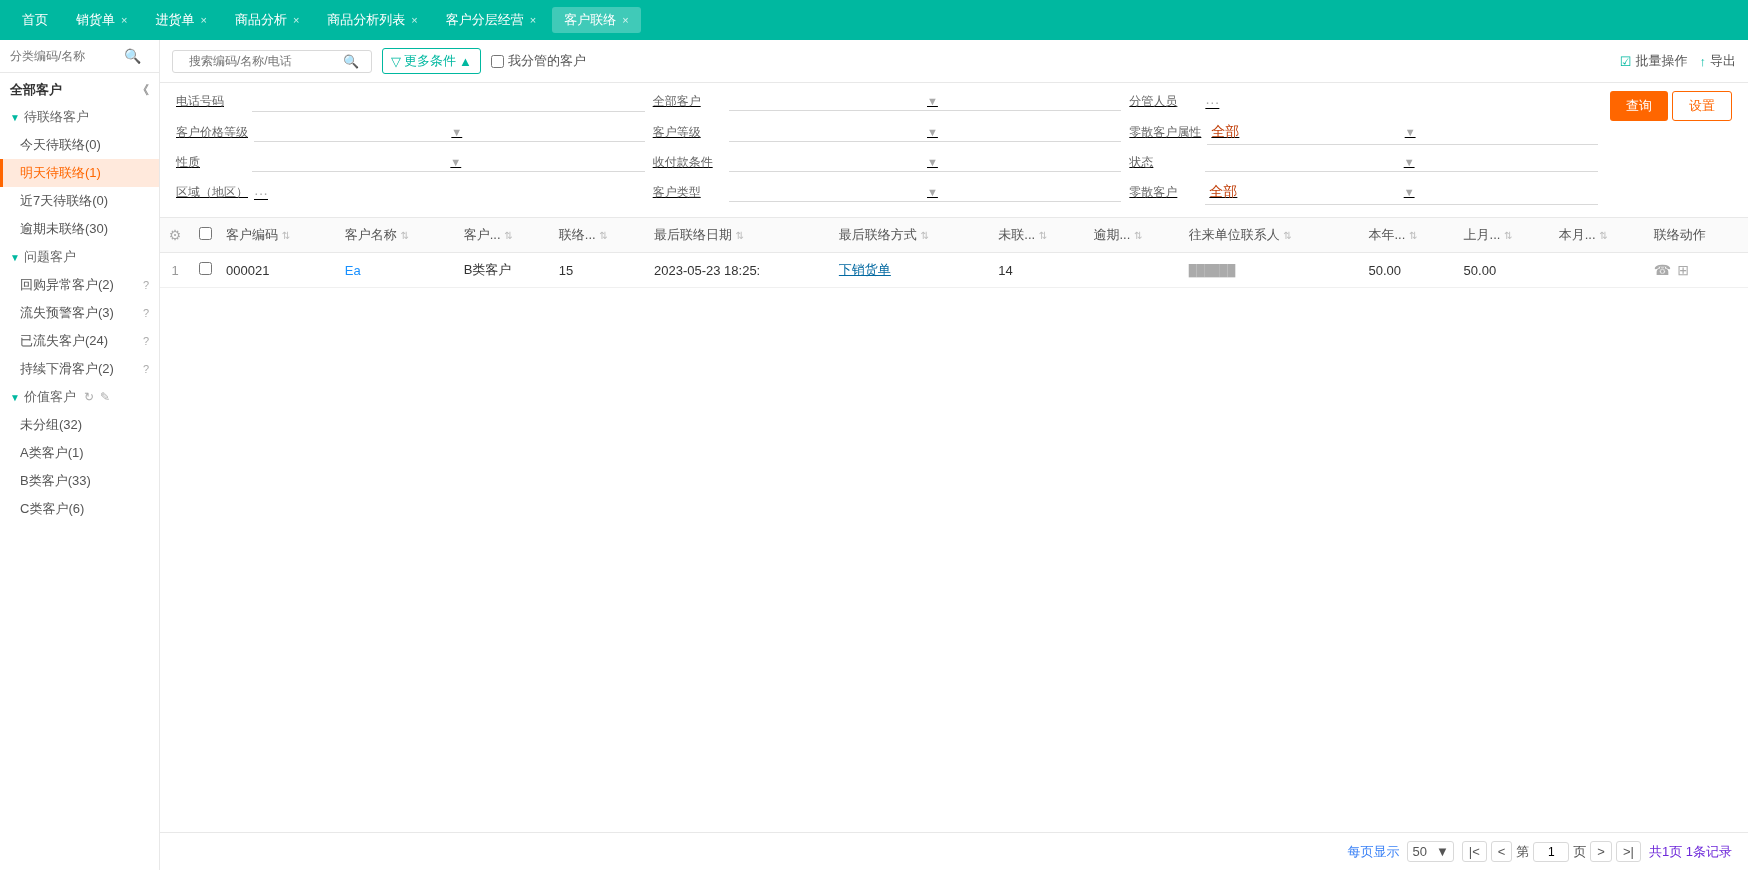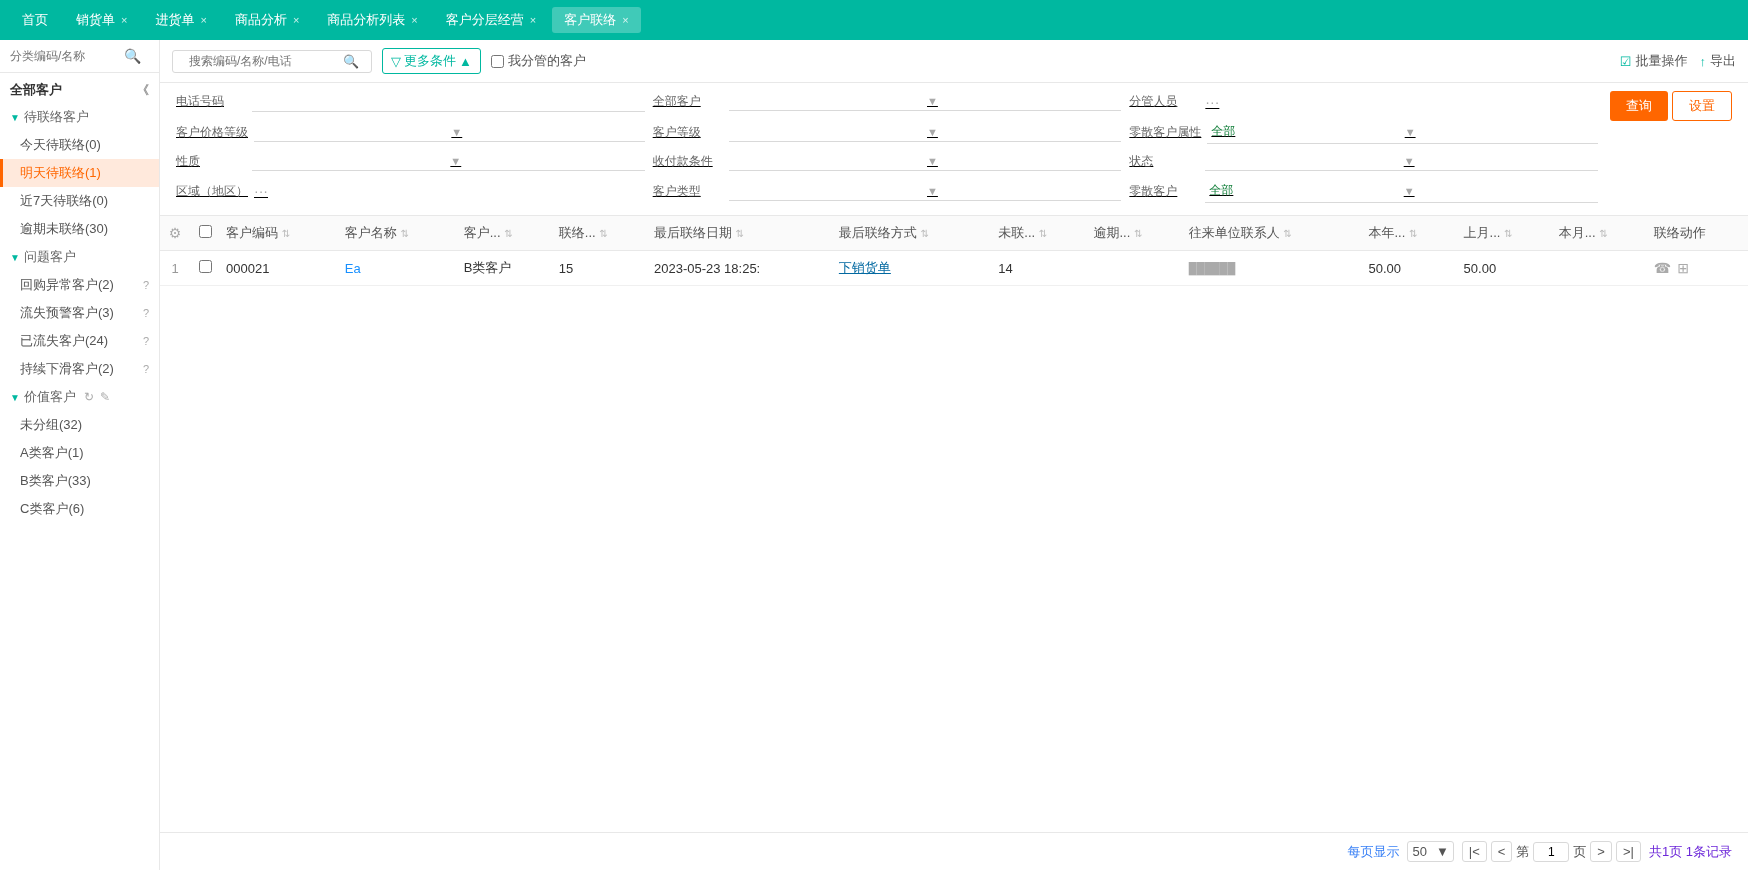--- a/index.html
+++ b/index.html
@@ -197,21 +197,21 @@
     .adv-select {
       display: flex;
       align-items: center;
       border-bottom: 1px solid #d9d9d9;
       padding: 3px 4px;
       flex: 1;
       cursor: pointer;
       gap: 4px;
       min-width: 120px;
     }
-    .adv-select span { flex: 1; font-size: 12px; color: #15803d; }
+    .adv-select span { flex: 1; font-size: 14px; color: #c2410c; }
     .adv-select .chev { color: #aaa; font-size: 11px; }
     .adv-dots { color: #aaa; font-size: 14px; cursor: pointer; }
 
     .query-btn {
       background: #ff6600;
       color: white;
       border: none;
       padding: 6px 16px;
       border-radius: 3px;
       cursor: pointer;

